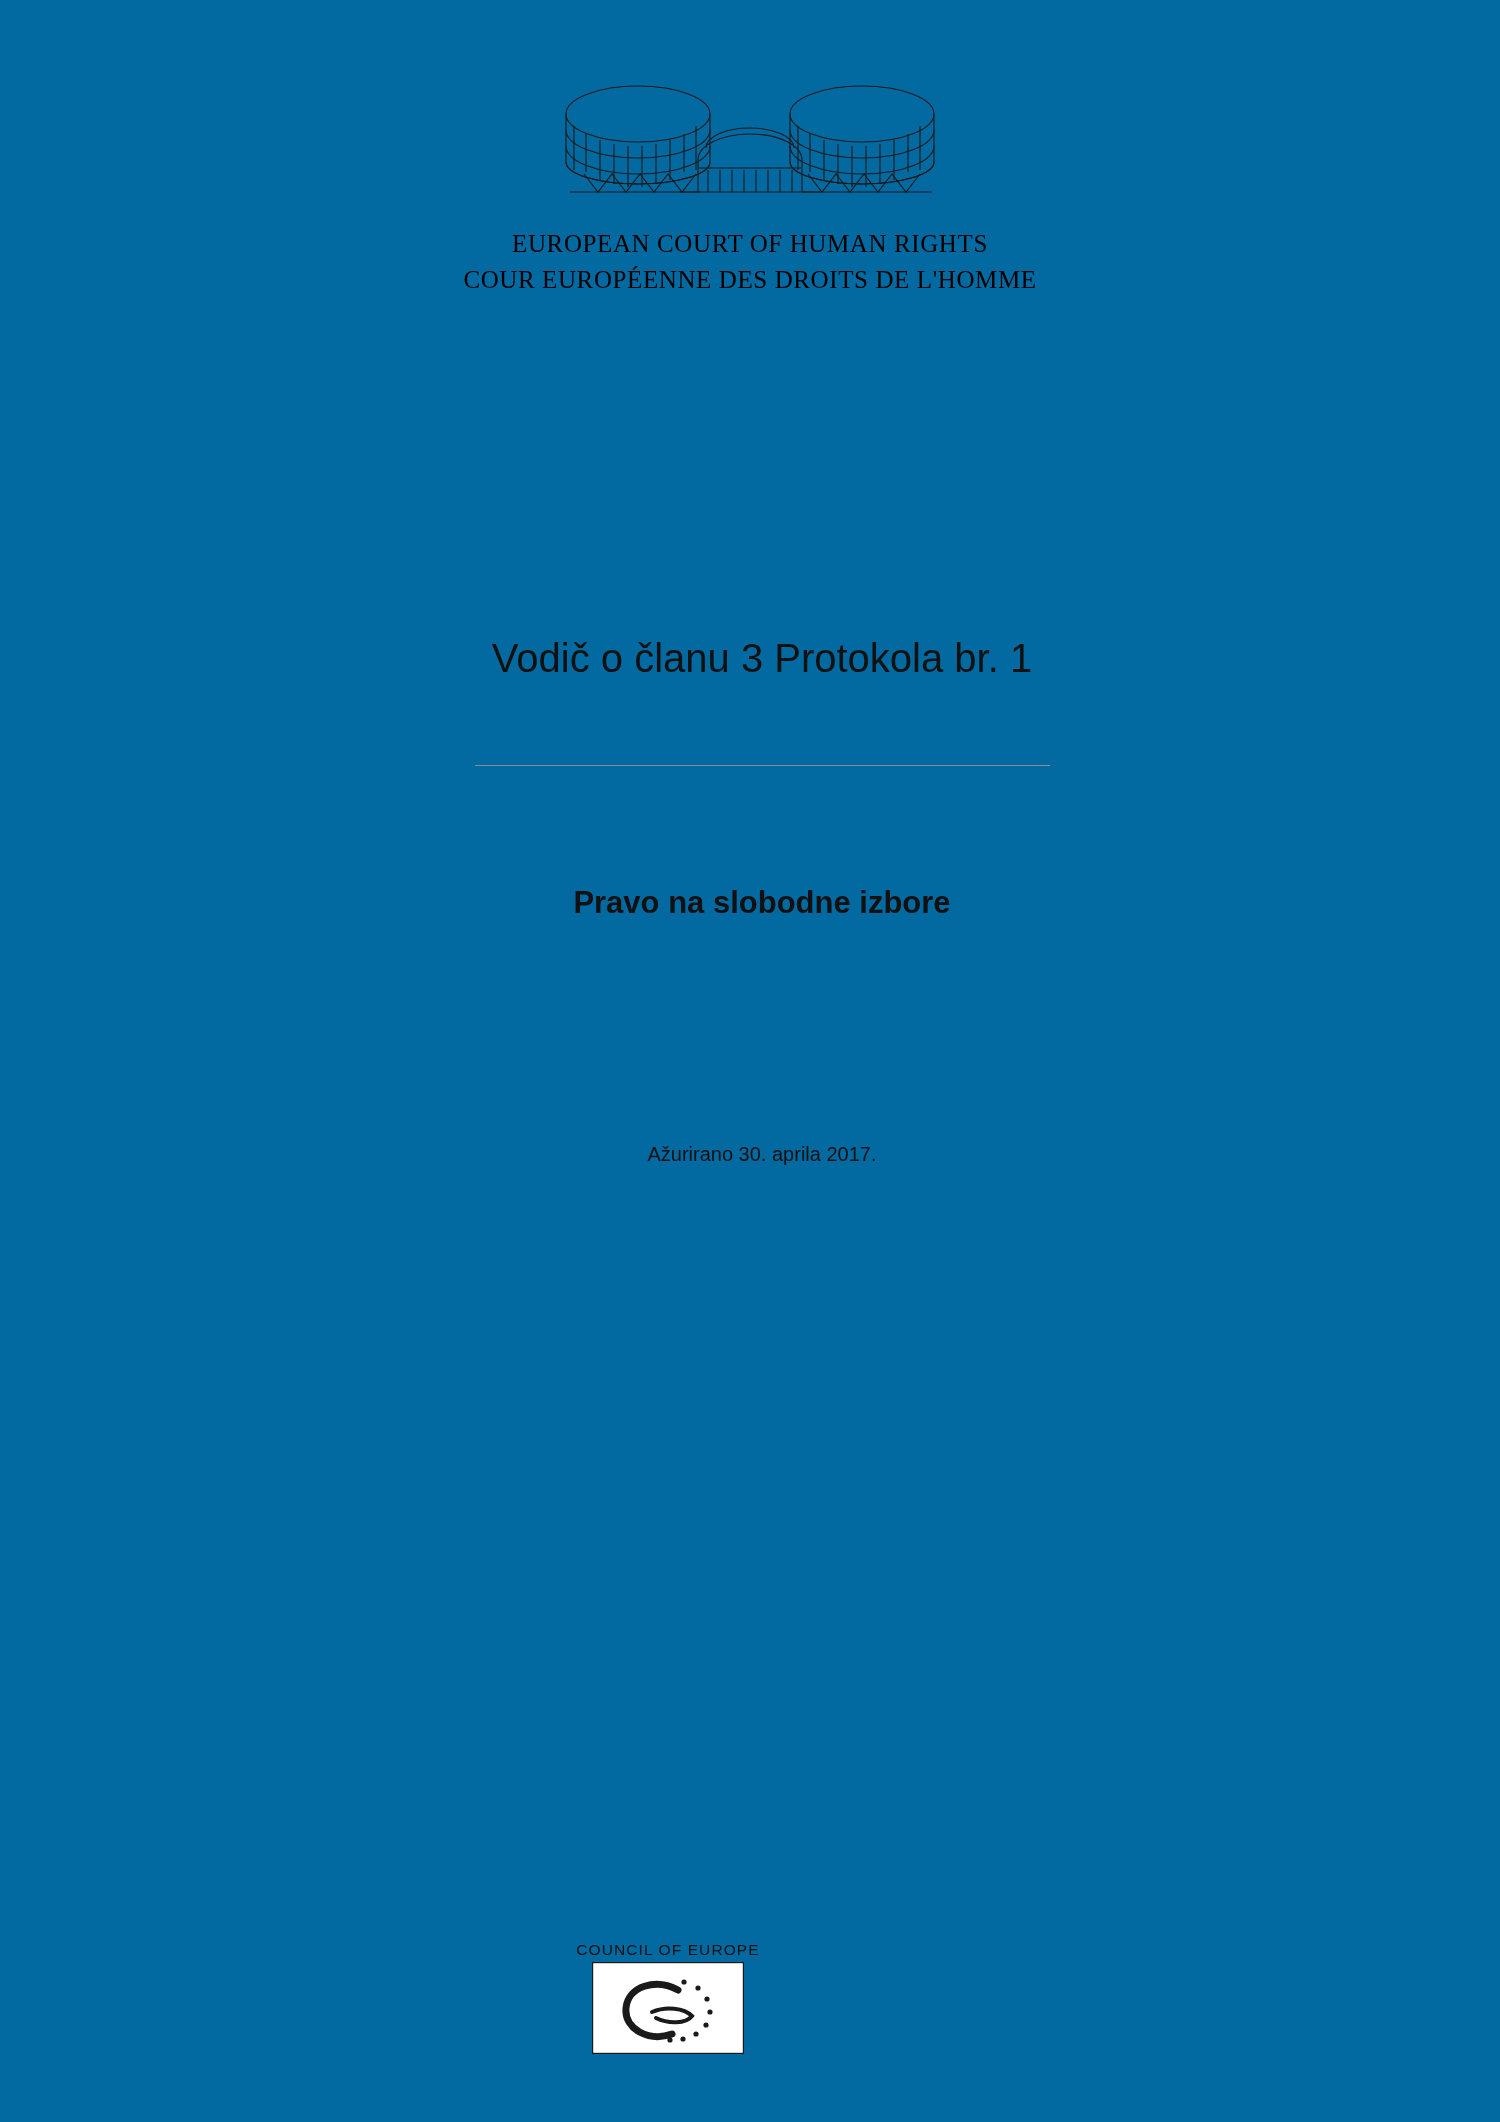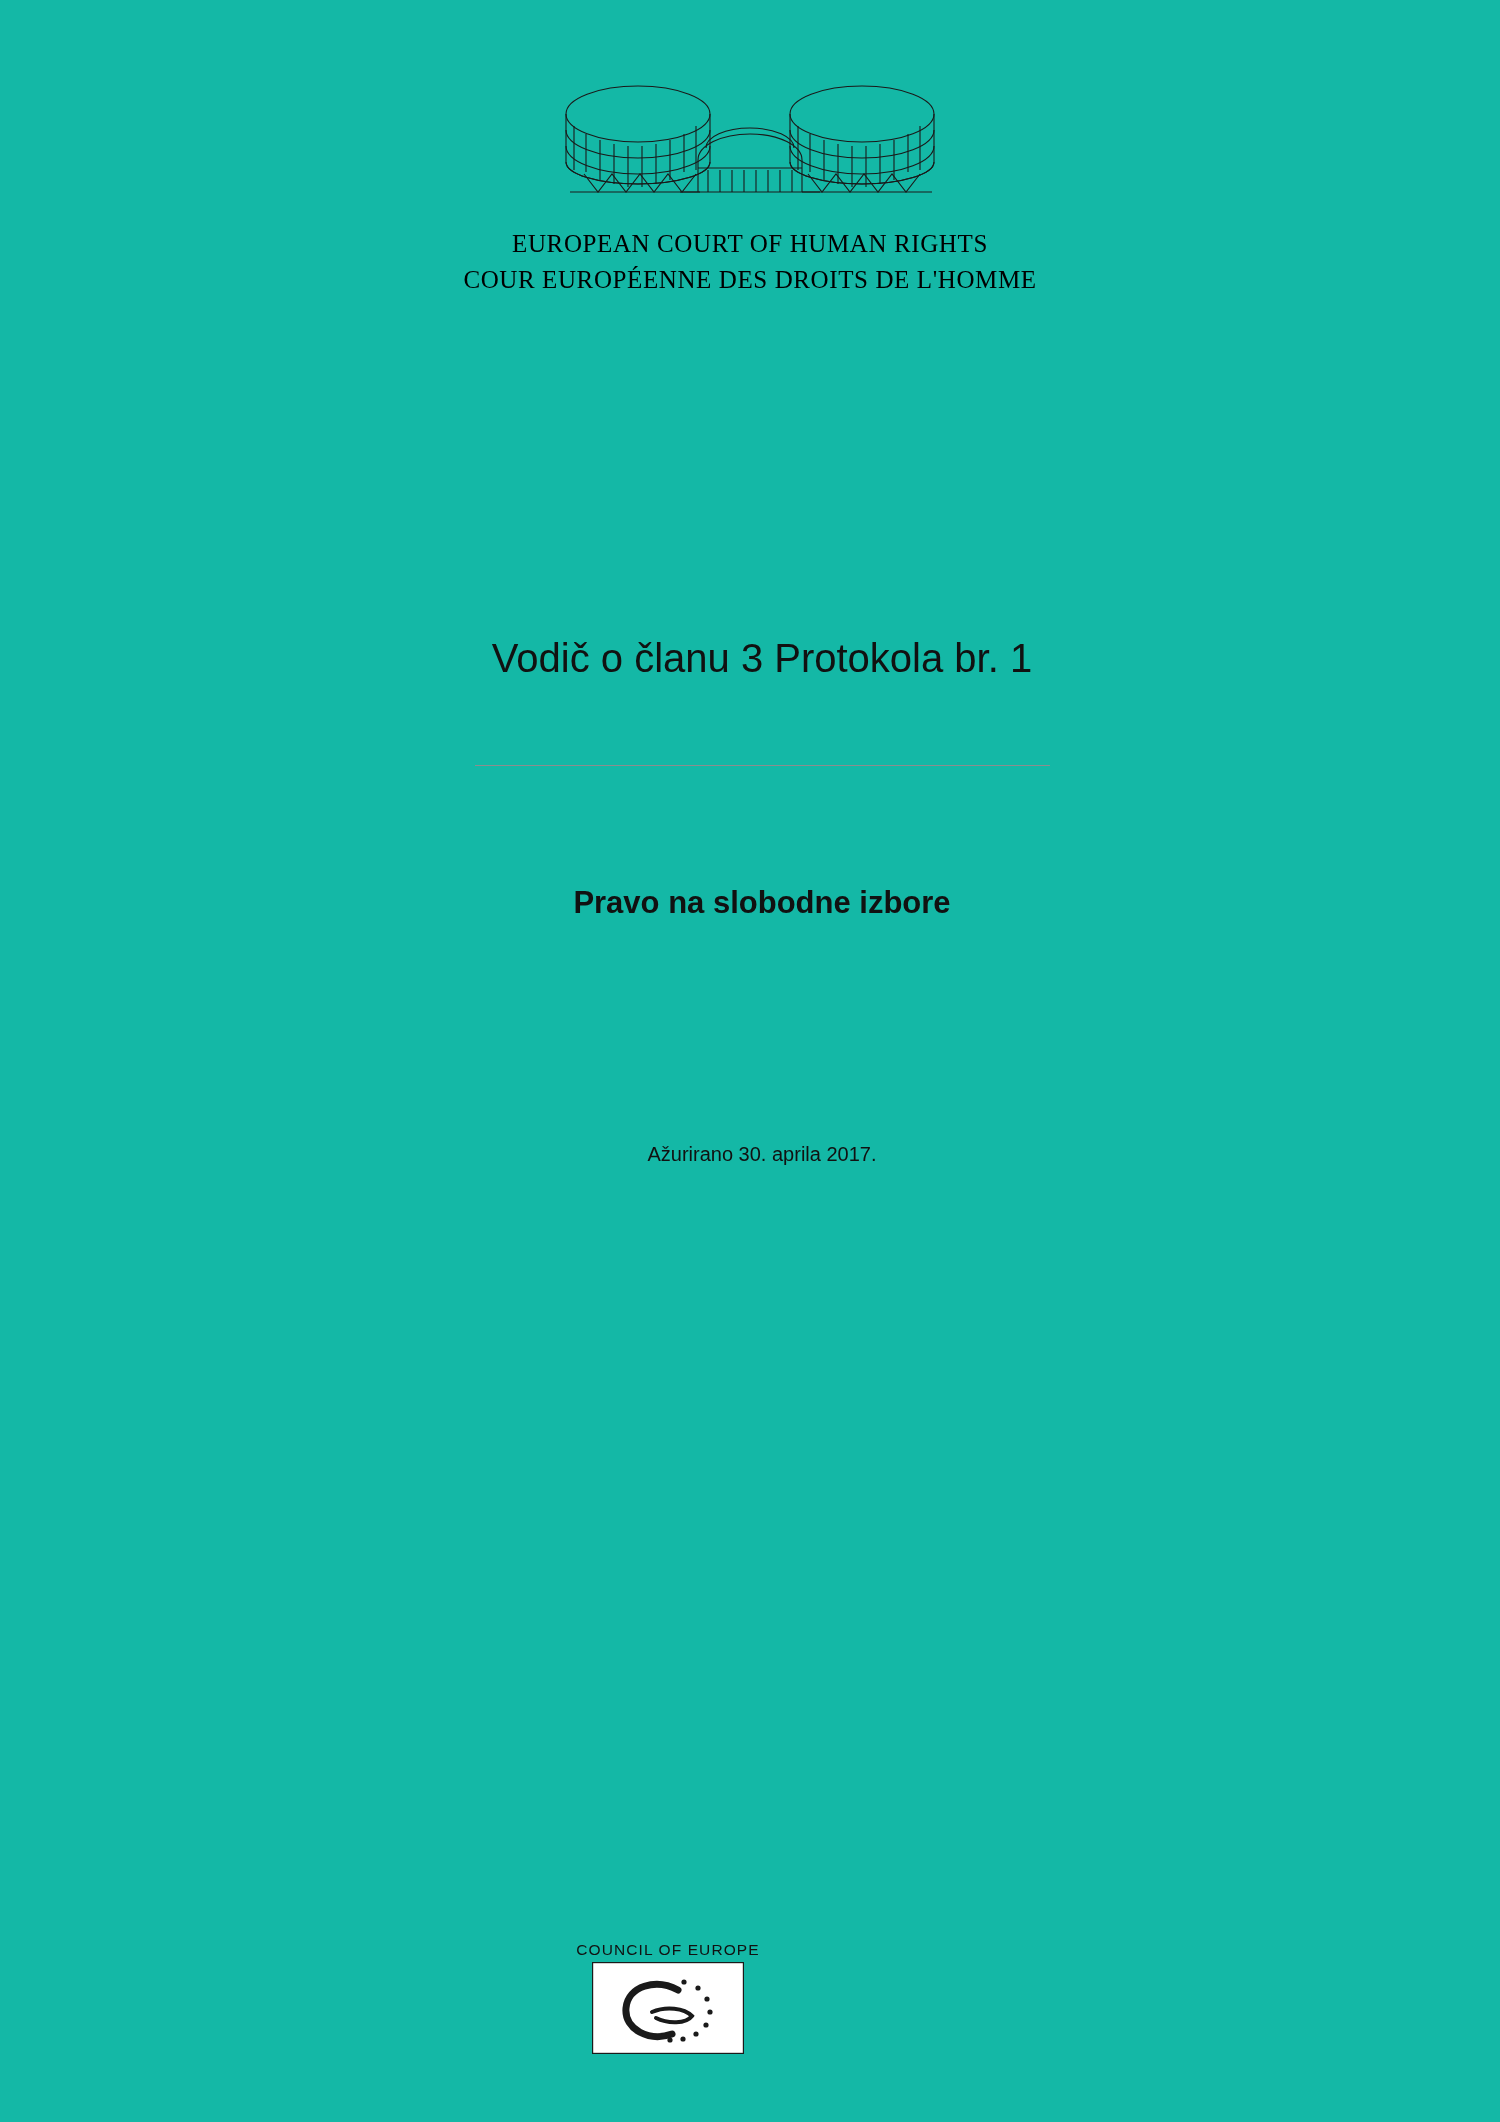--- a/index.html
+++ b/index.html
@@ -15,21 +15,21 @@
     color: #1a1a1a;
     overflow: hidden;
   }
 
   .page {
     position: absolute;
     left: 0;
     top: 0;
     width: 1500px;
     height: 2122px;
-    background: #14b8a6;
+    background: #0369a1;
   }
 
   
   .echr-block {
     position: absolute;
     left: 0;
     top: 52px;
     width: 1500px;
     text-align: center;
   }

